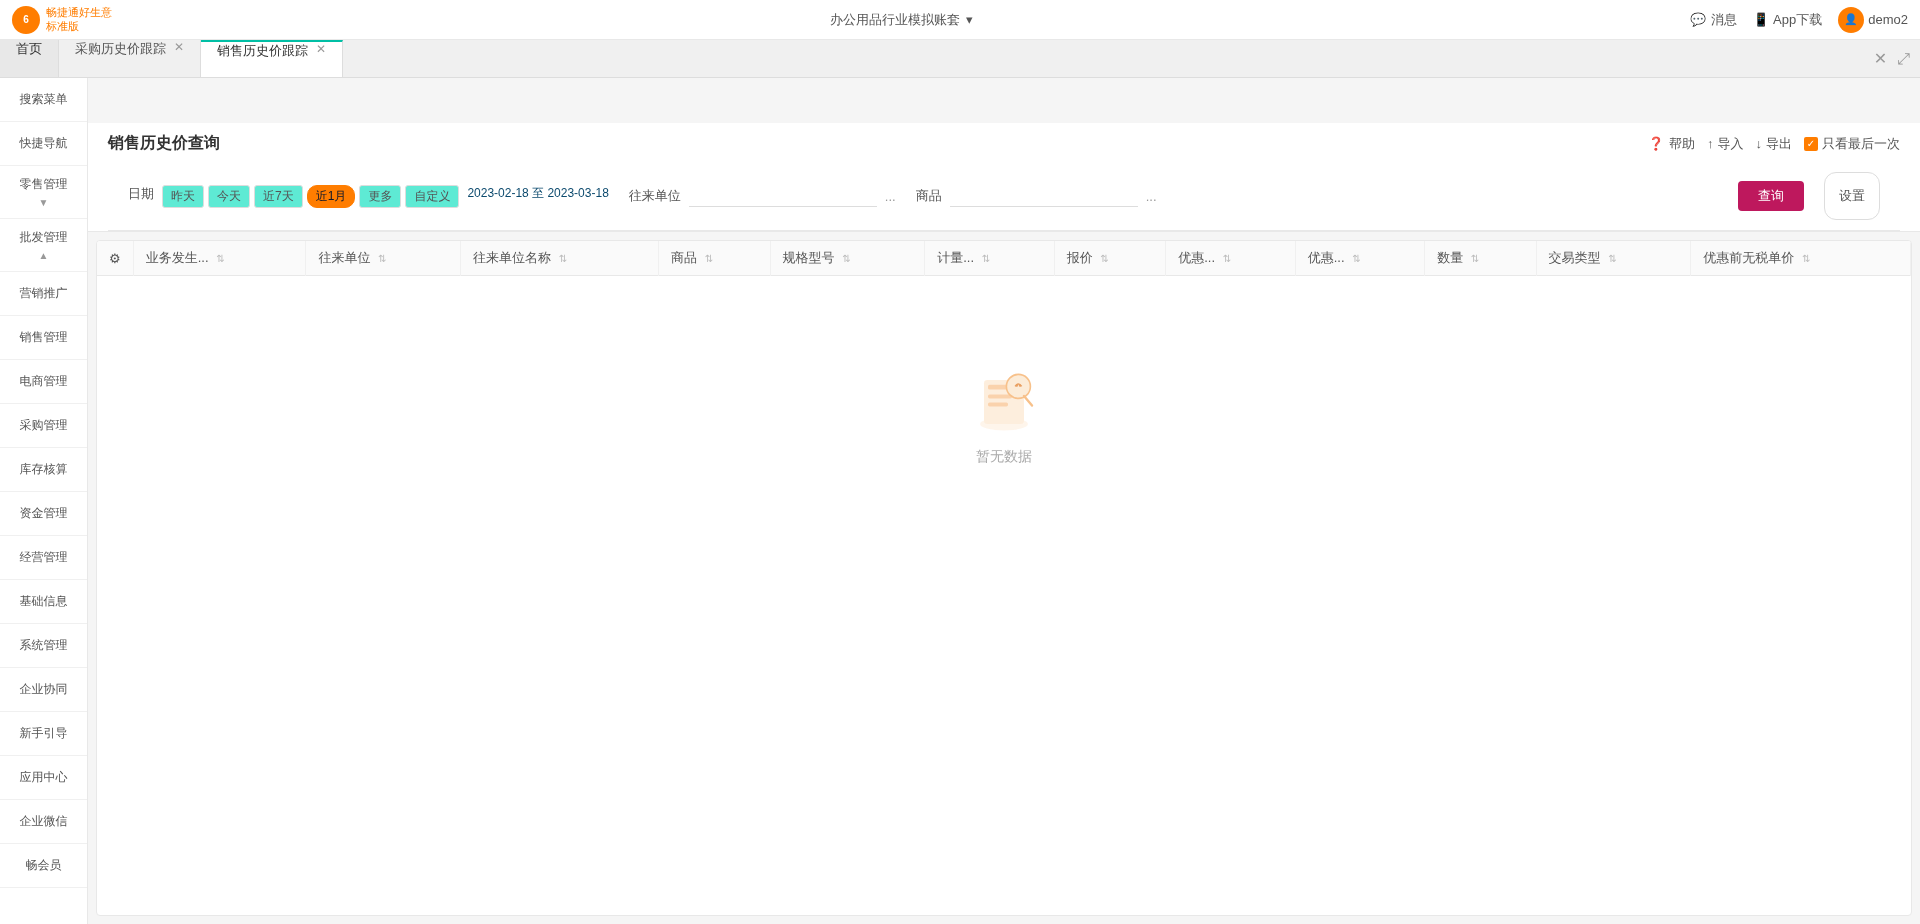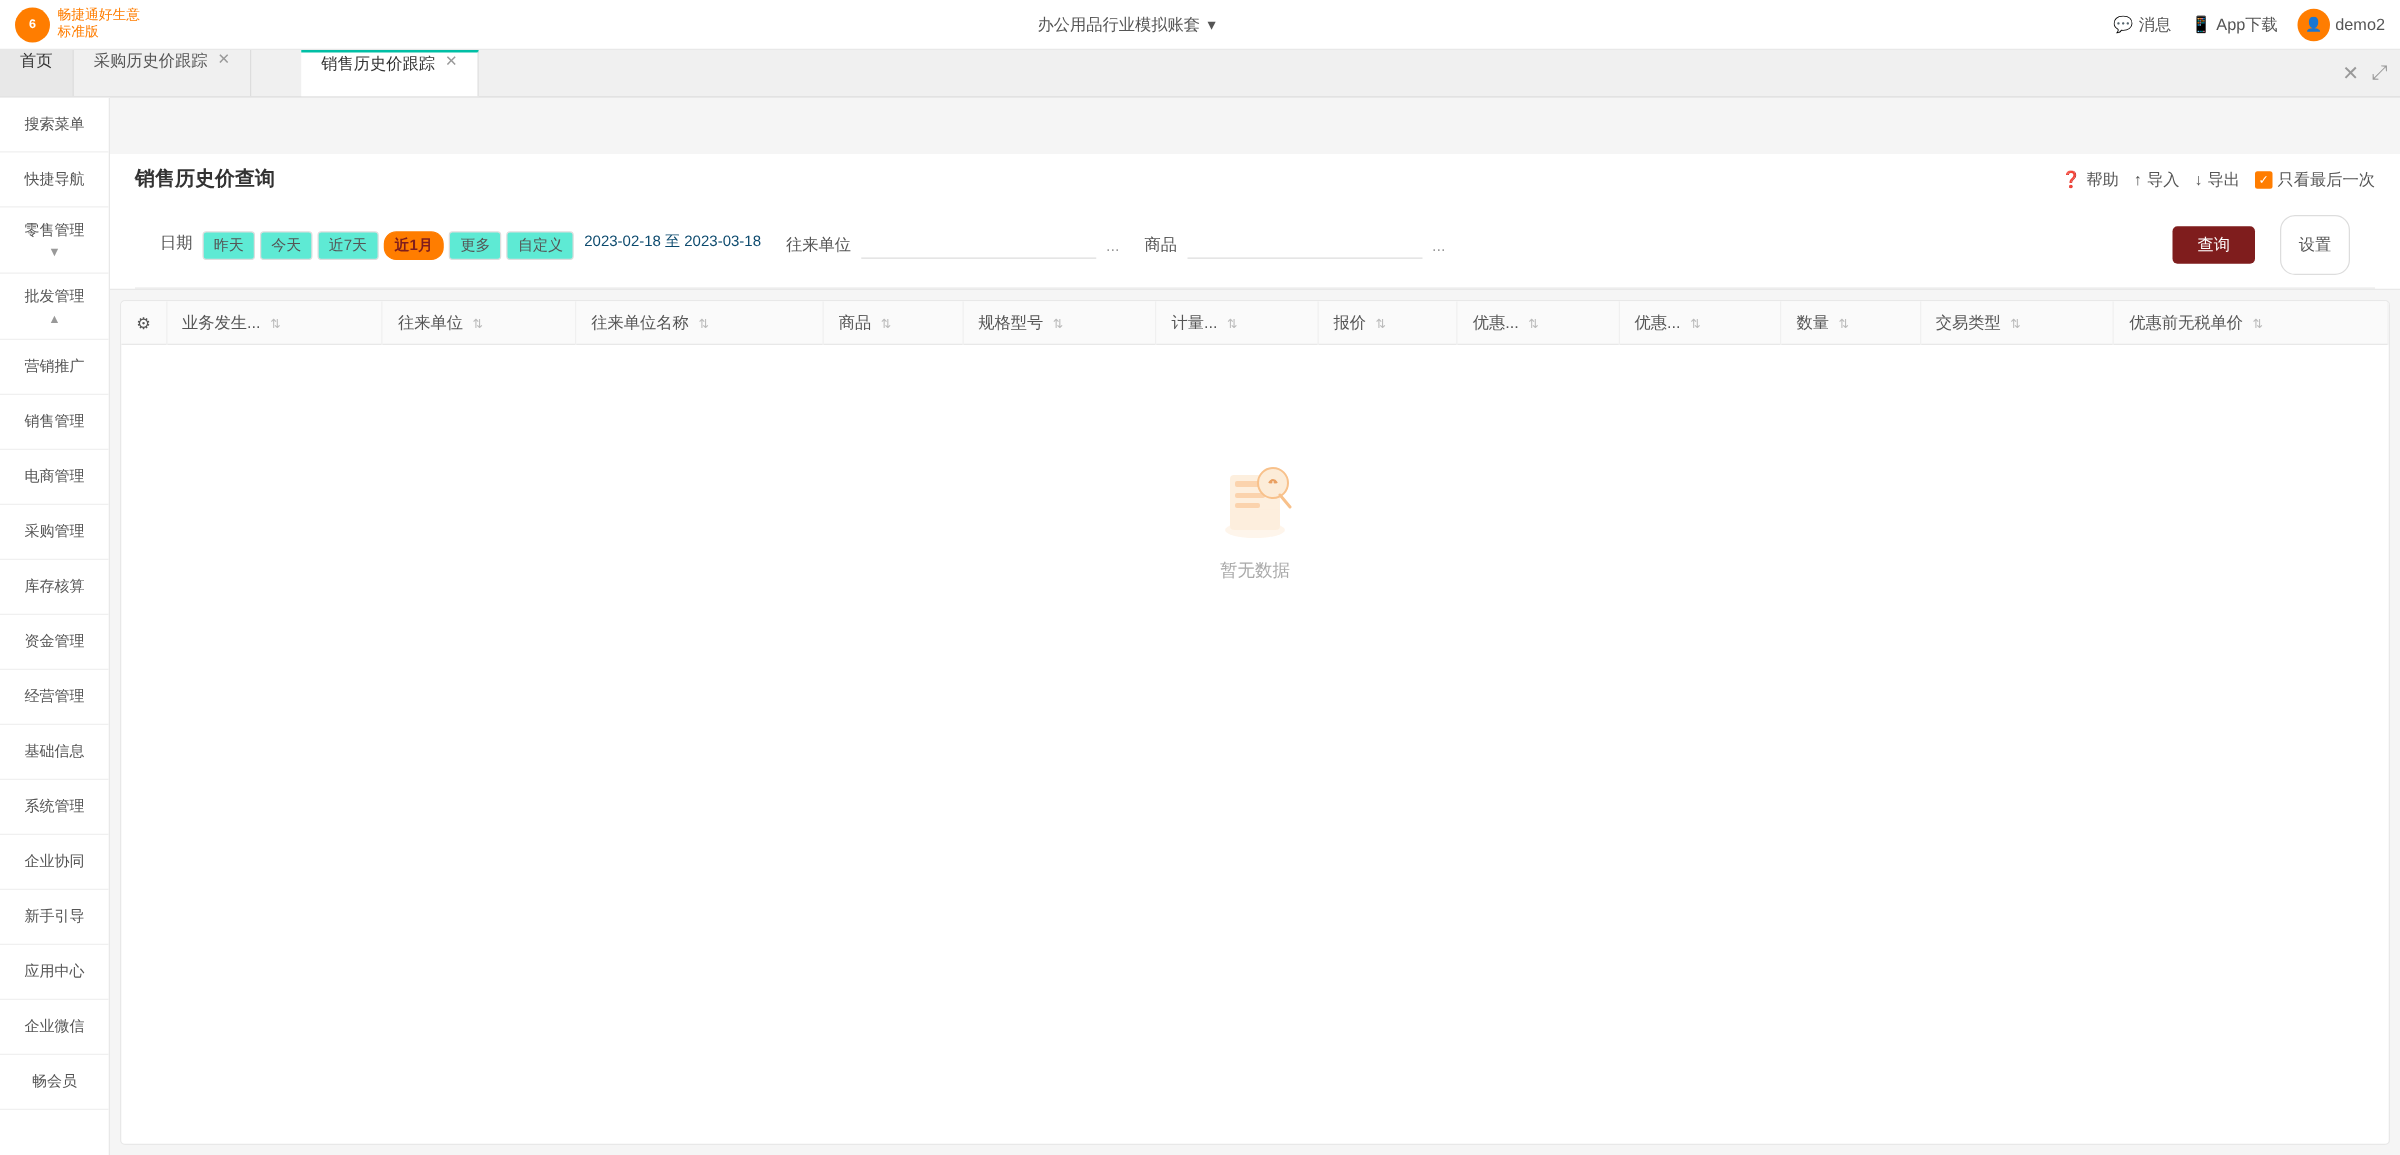--- a/index.html
+++ b/index.html
@@ -38,21 +38,21 @@
       display: flex;
       padding: 0 16px;
       cursor: pointer;
       font-size: 13px;
       color: #555;
       border-right: 1px solid #ddd;
       gap: 8px;
       position: relative;
     }
     .tab.home { background: #e8e8e8; color: #333; }
-    .tab.active { background: #fff; color: #333; border-top: 2px solid #00bfa5; margin-left: 40px; }
+    .tab.active { background: #fff; color: #333; border-top: 2px solid #00bfa5; }
     .tab .close-btn { color: #999; font-size: 12px; cursor: pointer; }
     .tab-spacer { flex: 1; }
     .tabbar-actions { display: flex; align-items: center; padding: 0 10px; gap: 10px; }
     .tabbar-actions span { cursor: pointer; color: #999; font-size: 16px; }
 
     
     .main-layout {
       display: flex;
       flex: 1;
       overflow: hidden;
@@ -133,37 +133,37 @@
     .date-buttons { display: flex; align-items: center; gap: 4px; flex-wrap: wrap; }
     .date-btn {
       padding: 2px 8px;
       border: 1px solid #ddd;
       border-radius: 3px;
       cursor: pointer;
       font-size: 12px;
       color: #555;
       background: #5eead4;
     }
-    .date-btn.active { background: #ff7d00; color: #7f1d1d; border-color: #ff7d00; border-radius: 10px; font-weight: bold; }
+    .date-btn.active { background: #ff7d00; color: #0f172a; border-color: #ff7d00; border-radius: 10px; }
     .date-range { color: #0c4a6e; font-size: 12px; }
 
     .filter-input-group { display: flex; align-items: center; gap: 8px; }
     .filter-input {
       border: none;
       border-bottom: 1px solid #ddd;
       outline: none;
       padding: 3px 6px;
       font-size: 13px;
       min-width: 120px;
       color: #333;
     }
     .filter-ellipsis { color: #999; cursor: pointer; }
 
     .query-btn {
-      background: #7f1d1d;
+      background: #be185d;
       color: white;
       border: none;
       padding: 6px 20px;
       border-radius: 4px;
       cursor: pointer;
       font-size: 13px;
       margin-left: auto;
       text-align: right;
     }
     .settings-btn {

